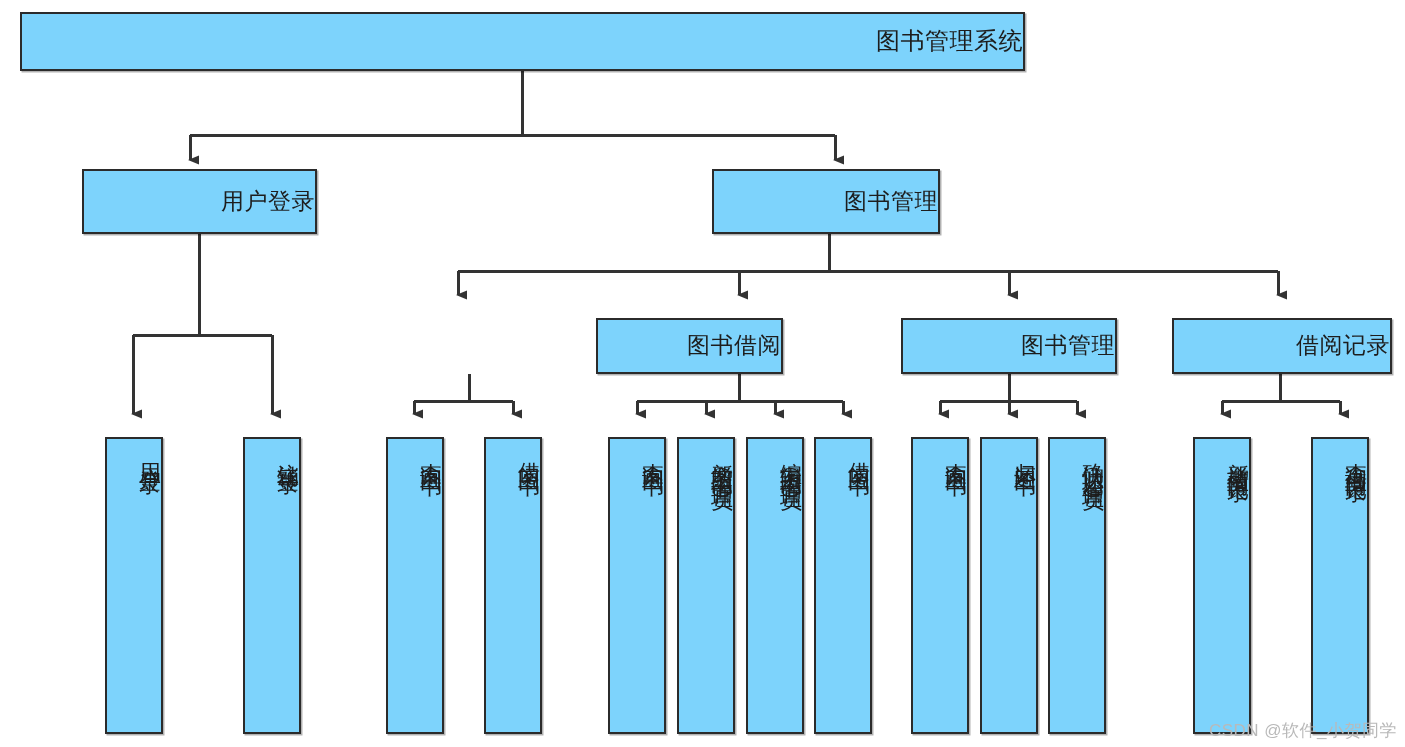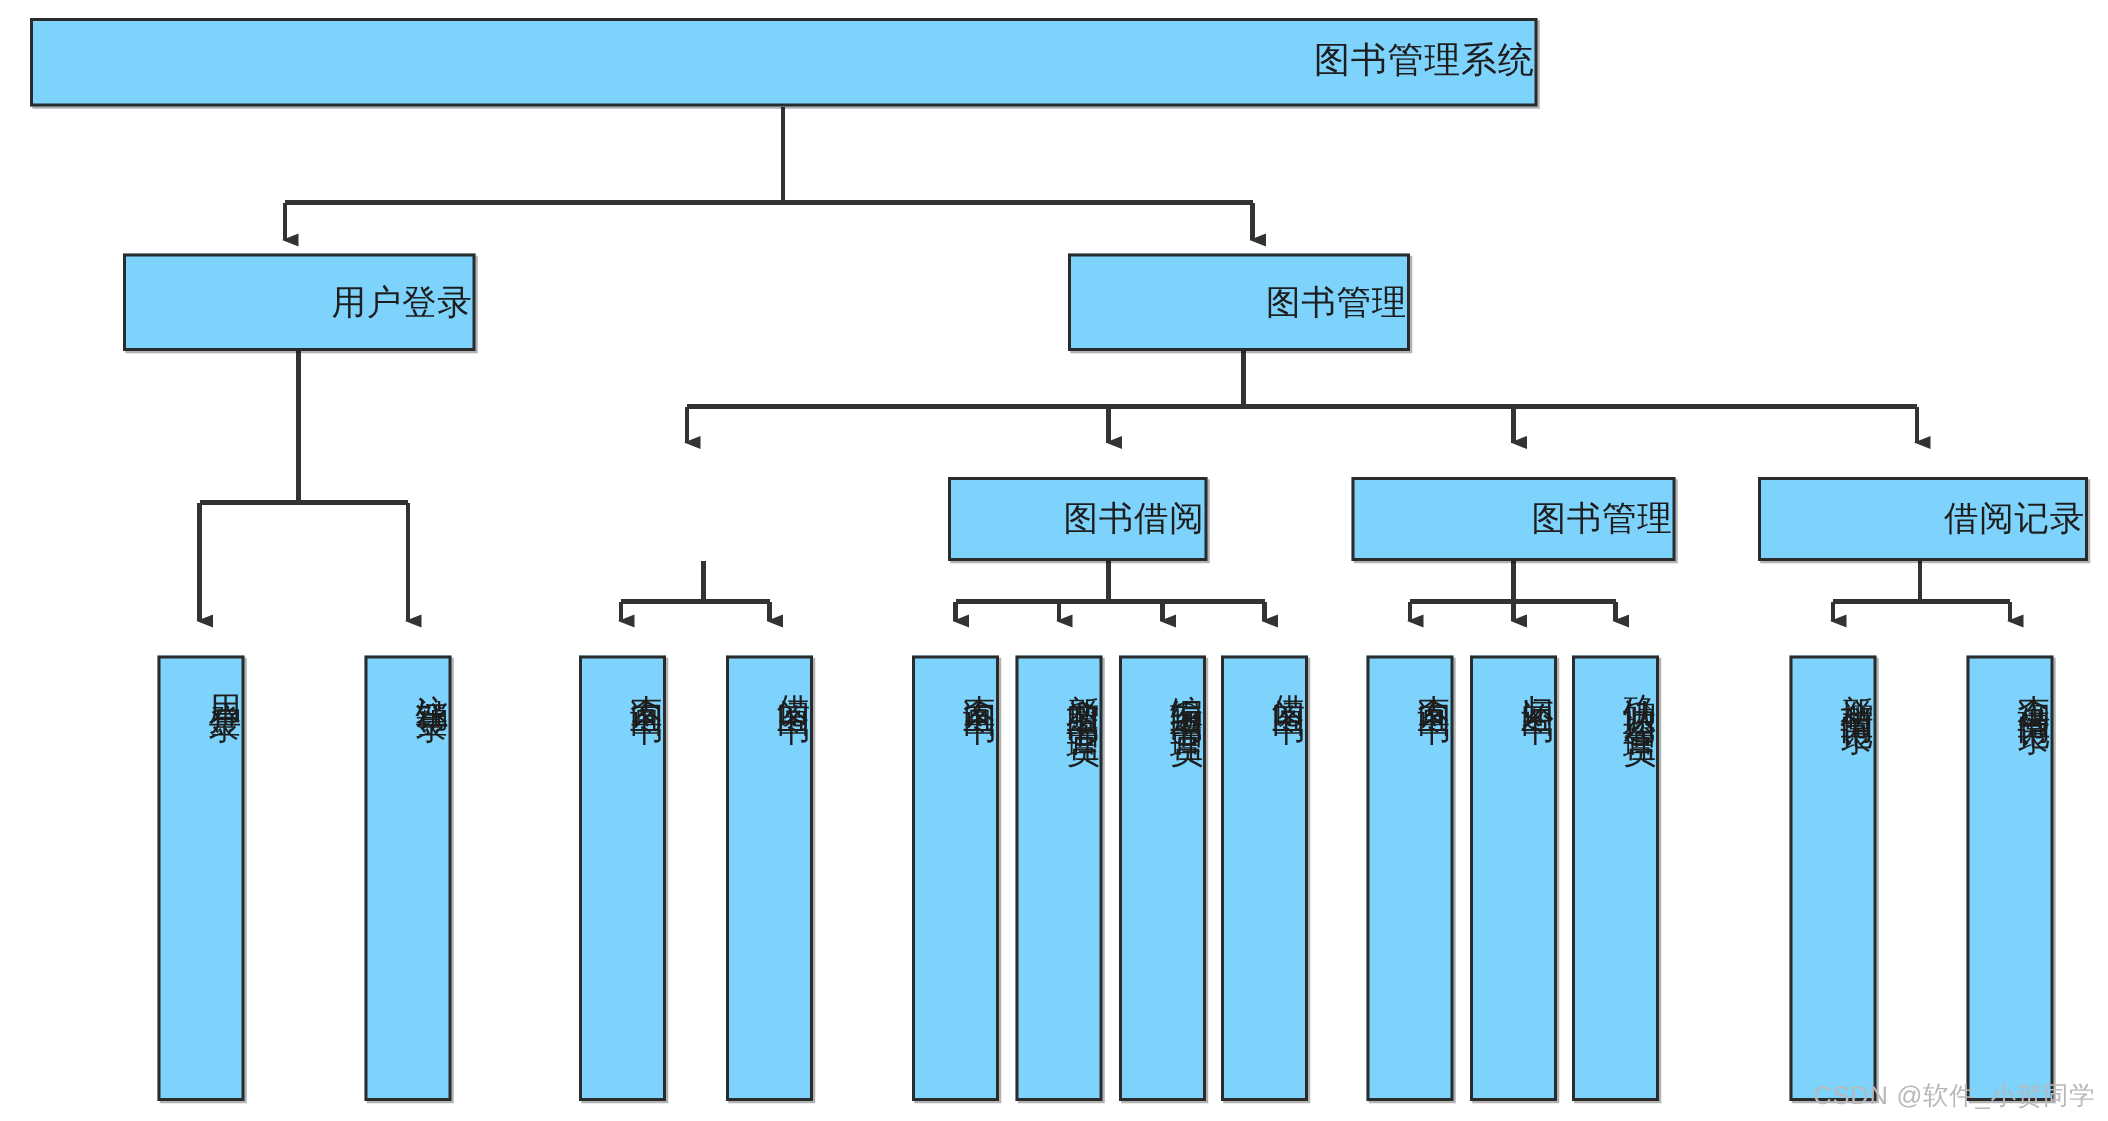--- a/index.html
+++ b/index.html
@@ -134,21 +134,21 @@
 
   <div class="node horiz" style="left:82px;top:169px;width:235px;height:65px;">
     <span class="label">用户登录</span>
   </div>
 
   <div class="node horiz" style="left:712px;top:169px;width:228px;height:65px;">
     <span class="label">图书管理</span>
   </div>
 
 
-  <div class="node horiz" style="left:632px;top:318px;width:173px;height:56px;padding-left:41px;">
+  <div class="node horiz" style="left:596px;top:318px;width:187px;height:56px;padding-left:41px;">
     <span class="label">图书借阅</span>
   </div>
 
   <div class="node horiz" style="left:901px;top:318px;width:216px;height:56px;">
     <span class="label">图书管理</span>
   </div>
 
   <div class="node horiz" style="left:1172px;top:318px;width:220px;height:56px;">
     <span class="label">借阅记录</span>
   </div>

